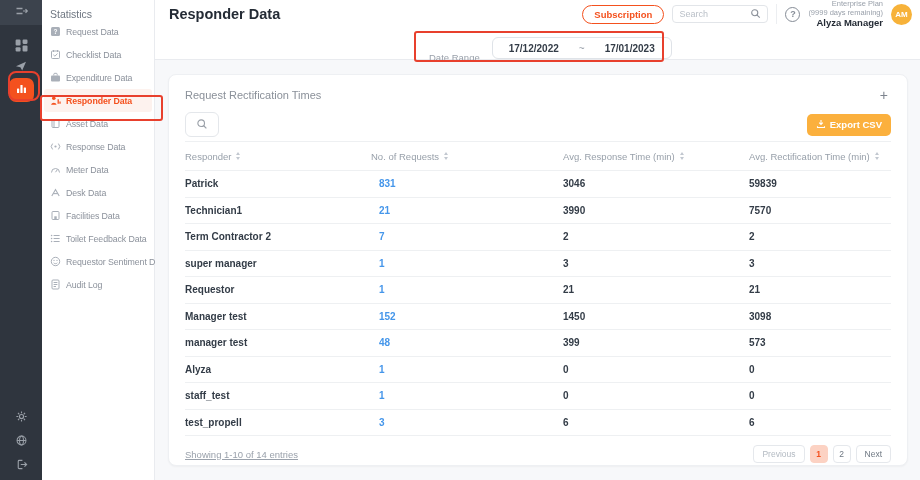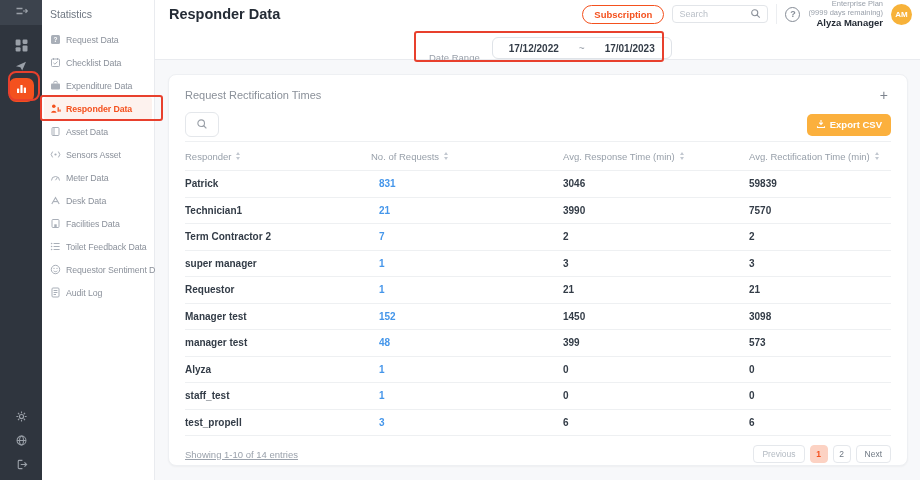--- a/index.html
+++ b/index.html
@@ -18,21 +18,21 @@
   .ric-grid { margin-top:12px; }
   .ric-cast { margin-top:5px; }
   .rail-stats { margin-top:4px; width:25px; height:24px; background:#f4511e; border-radius:7px;
                 display:flex; align-items:center; justify-content:center; cursor:pointer; }
   .rail-bottom { margin-top:auto; margin-bottom:8px; display:flex; flex-direction:column; align-items:center; gap:8px; }
 
   
   .sidebar { position:absolute; left:42px; top:0; width:113px; height:480px; background:#fff;
              border-right:1px solid #e9ebef; }
   .sb-title { padding:8px 0 0 8px; font-size:10.5px; color:#6e7681; }
-  .sb-items { margin-top:8px; }
+  .sb-items { margin-top:0; }
   .sb-item { height:23px; display:flex; align-items:center; padding-left:8px; gap:5px; cursor:pointer; }
   .sb-item .mi { width:11px; height:11px; flex:0 0 11px; display:flex; align-items:center; justify-content:center; }
   .sb-label { font-size:8.8px; color:#8b919b; white-space:nowrap; letter-spacing:-0.1px; }
   .sb-item.active { background:#fdf2ee; border-radius:3px; margin:0 2px; padding-left:6px; }
   .sb-item.active .sb-label { color:#f4511e; font-weight:bold; }
 
   
   .main { position:absolute; left:155px; top:0; width:765px; height:480px; }
   .topbar { height:28px; background:#fff; display:flex; align-items:center; padding:0 8px 0 14px; gap:8px; }
   .page-title { font-size:14.5px; font-weight:bold; color:#242b35; }
@@ -229,21 +229,21 @@
         <span class="sb-label">Asset Data</span>
       </div>
 
       <div class="sb-item">
         <span class="mi">
             <svg width="11" height="11" viewBox="0 0 11 11" fill="none" stroke="#a9afb8" stroke-width="1">
               <circle cx="5.5" cy="5.5" r="1.1" fill="#a9afb8" stroke="none"></circle>
               <path d="M2.6 2.6a4.1 4.1 0 0 0 0 5.8M8.4 2.6a4.1 4.1 0 0 1 0 5.8"></path>
             </svg>
           </span>
-        <span class="sb-label">Sensors Asset</span>
+        <span class="sb-label">Response Data</span>
       </div>
 
       <div class="sb-item">
         <span class="mi">
             <svg width="11" height="11" viewBox="0 0 11 11" fill="none" stroke="#a9afb8" stroke-width="1">
               <path d="M1.5 8.5a4 4 0 0 1 8 0"></path>
               <path d="M5.5 8.2L7.4 5.6"></path>
             </svg>
           </span>
         <span class="sb-label">Meter Data</span>

